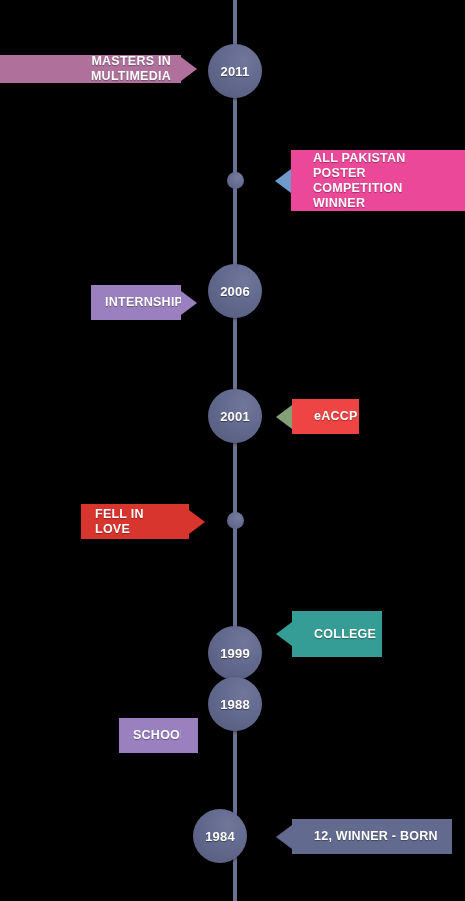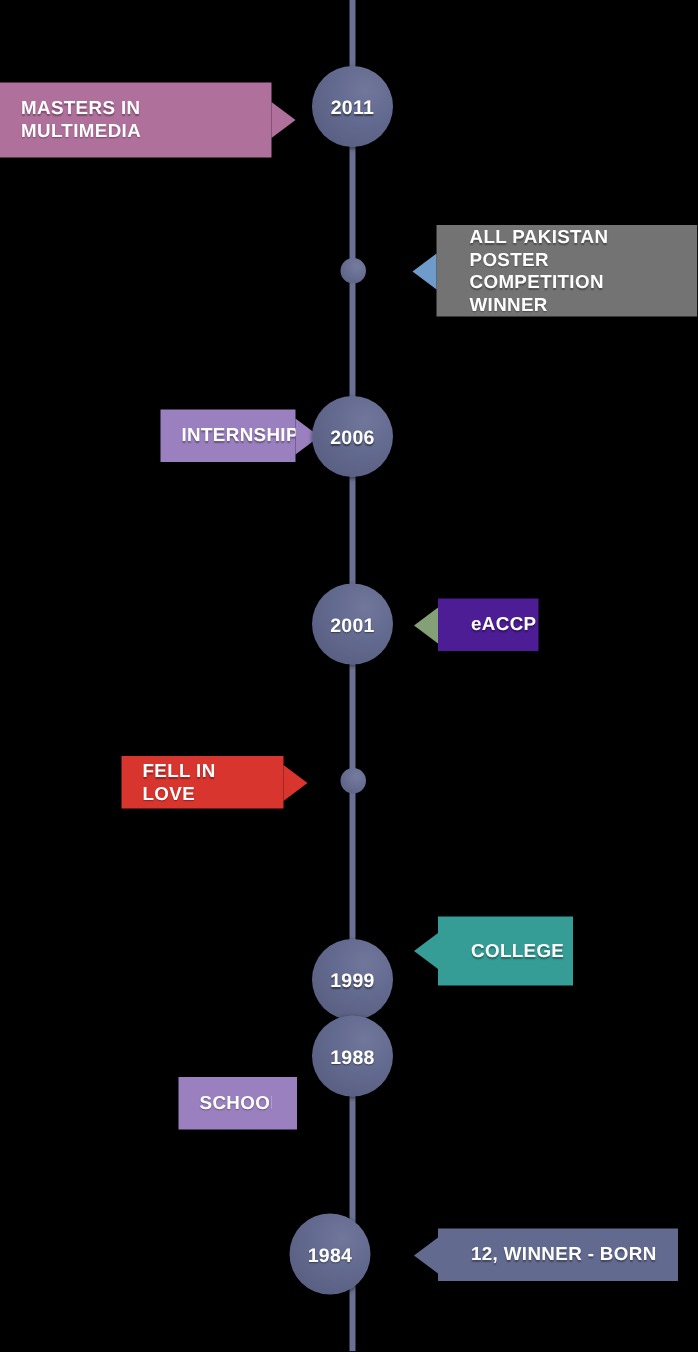--- a/index.html
+++ b/index.html
@@ -111,49 +111,49 @@
 </style>
 </head>
 <body>
 
 <div id="timeline-root" style="width: 465px; height: 901px; background: rgb(0, 0, 0);">
   <div class="spine" style="background: rgb(107, 113, 147); left: 233px; height: 901px;"></div>
   <div id="nodes-layer">
       <div class="year-node" style="top: 44px; left: 208px;">
         <span class="year-label">2011</span>
       </div>
-      <div class="label point-right" style="left: 0px; top: 55px; width: 181px; height: 50px;">
+      <div class="label point-right" style="left: 0px; top: 55px; width: 181px; height: 28px; text-align: right;">
         <div class="body" style="background: rgb(176, 112, 156);">
           <span class="label-text">MASTERS IN MULTIMEDIA</span>
         </div>
         <span class="arrow" style="border-left: 16px solid rgb(176, 112, 156);"></span>
       </div>
       <div class="dot-node" style="top: 172px; left: 226.5px;"></div>
       <div class="label point-left" style="left: 291px; top: 150px; width: 174px; height: 61px;">
-        <div class="body" style="background: #737373;">
+        <div class="body" style="background: #ec4899;">
           <span class="label-text">ALL PAKISTAN
 POSTER COMPETITION
 WINNER</span>
         </div>
         <span class="arrow" style="border-right: 16px solid rgb(110, 155, 201);"></span>
       </div>
       <div class="year-node" style="top: 264px; left: 208px;">
         <span class="year-label">2006</span>
       </div>
-      <div class="label point-right" style="left: 91px; top: 273px; width: 90px; height: 35px; margin-left: 16px;">
+      <div class="label point-right" style="left: 91px; top: 285px; width: 90px; height: 35px;">
         <div class="body" style="background: rgb(155, 128, 192);">
           <span class="label-text">INTERNSHIP</span>
         </div>
         <span class="arrow" style="border-left: 16px solid rgb(155, 128, 192);"></span>
       </div>
       <div class="year-node" style="top: 389px; left: 208px;">
         <span class="year-label">2001</span>
       </div>
       <div class="label point-left" style="left: 292px; top: 399px; width: 67px; height: 35px;">
-        <div class="body" style="background: #4c1d95;">
+        <div class="body" style="background: #ef4444;">
           <span class="label-text">eACCP</span>
         </div>
         <span class="arrow" style="border-right: 16px solid rgb(132, 160, 119);"></span>
       </div>
       <div class="dot-node" style="top: 512px; left: 226.5px;"></div>
       <div class="label point-right" style="left: 81px; top: 504px; width: 108px; height: 35px;">
         <div class="body" style="background: rgb(216, 53, 47);">
           <span class="label-text">FELL IN LOVE</span>
         </div>
         <span class="arrow" style="border-left: 16px solid rgb(216, 53, 47);"></span>

